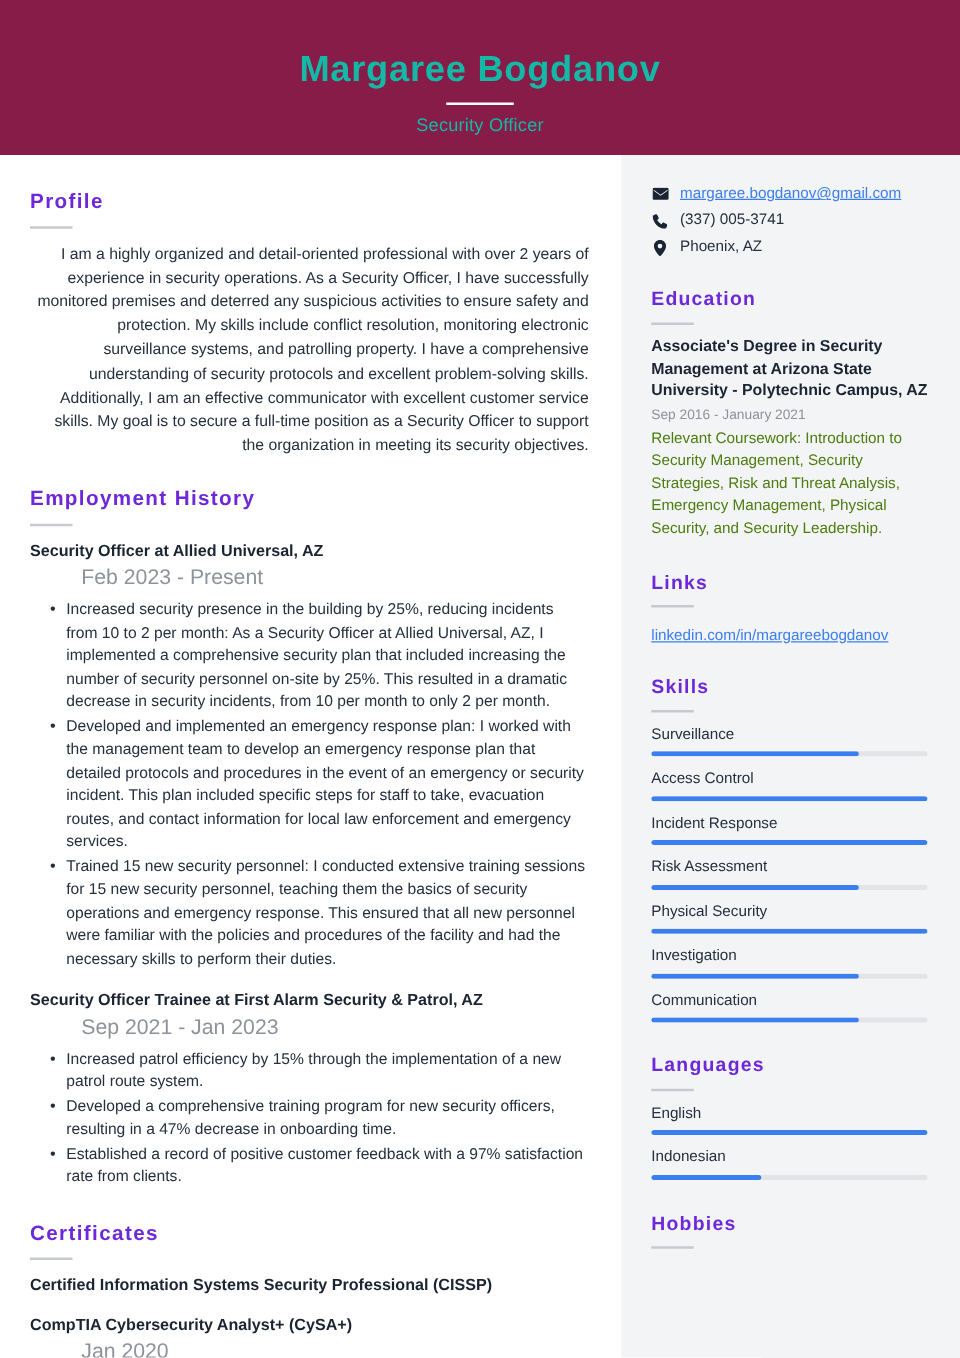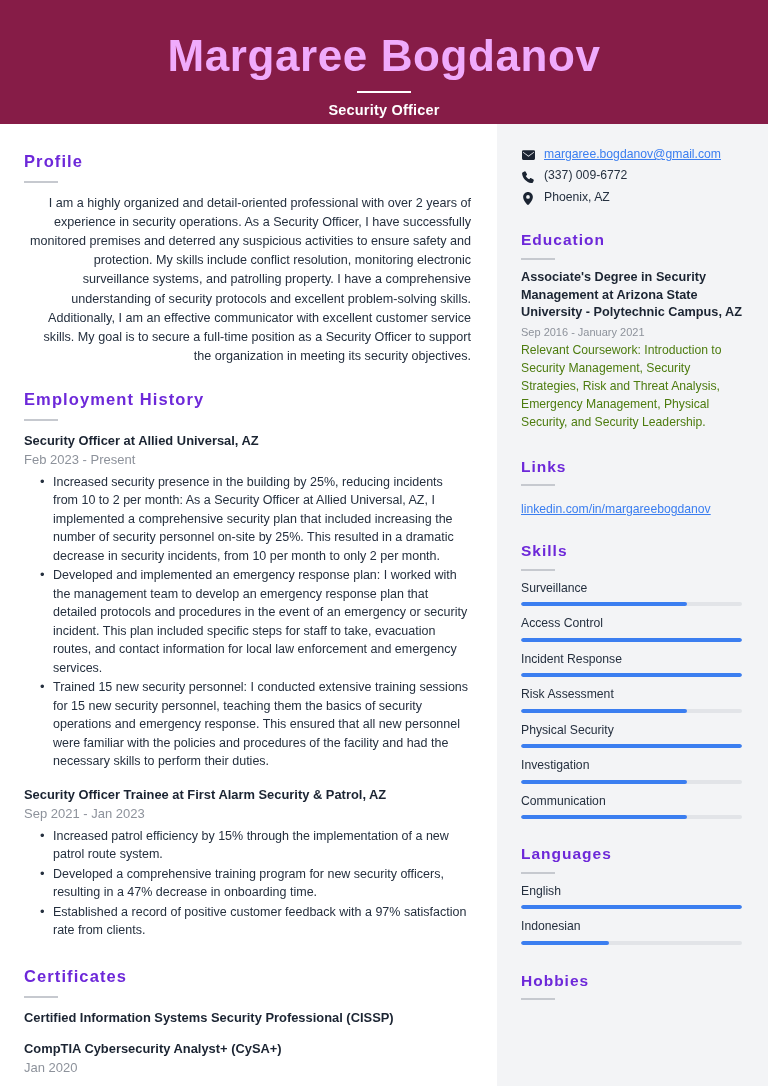--- a/index.html
+++ b/index.html
@@ -29,40 +29,40 @@
     height: 124px;
     width: 768px;
     display: flex;
     flex-direction: column;
     align-items: center;
     justify-content: center;
     padding-top: 6px;
   }
 
   .header-name {
-    color: #f0abfc;
-    font-size: 44px;
+    color: #14b8a6;
+    font-size: 29px;
     font-weight: 700;
     letter-spacing: 0.6px;
     line-height: 1.1;
     text-align: center;
     margin-top: 20px;
   }
 
   .header-divider {
     width: 54px;
     height: 2px;
     background: #ffffff;
     margin: 10px 0 9px 0;
   }
 
   .header-role {
-    color: #ffffff;
+    color: #14b8a6;
     font-size: 14.5px;
-    font-weight: 700;
+    font-weight: 400;
     letter-spacing: 0.2px;
     text-align: center;
   }
 
   
   .body-wrap {
     display: flex;
     width: 768px;
     height: 962px;
     align-items: stretch;
@@ -114,24 +114,25 @@
   .entry:last-child { margin-bottom: 0; }
 
   .entry-title {
     font-size: 12.9px;
     font-weight: 700;
     color: #1b2432;
     line-height: 1.35;
   }
 
   .entry-date {
-    font-size: 13px;
+    font-size: 17px;
     color: #8d929b;
     margin-top: 2px;
     line-height: 1.35;
+    margin-left: 41px;
   }
 
   .bullets {
     margin: 4px 0 0 0;
     padding-left: 29px;
     list-style: none;
   }
 
   .bullets li {
     font-size: 12.5px;
@@ -311,21 +312,21 @@
           </span>
           <span class="link-text">margaree.bogdanov@gmail.com</span>
         </div>
 
         <div class="contact-row">
           <span class="c-icon">
             <svg width="12" height="12" viewBox="0 0 16 16">
               <path d="M3.3 0.6 1.2 1.5C0.4 1.9 0 2.7 0.1 3.5c0.5 3.4 2 6.2 4.2 8.4 2.2 2.2 5 3.7 8.4 4.2 0.8 0.1 1.6-0.3 2-1.1l0.9-2.1c0.3-0.7 0-1.5-0.7-1.9l-2.6-1.4c-0.6-0.3-1.3-0.2-1.7 0.3l-1 1.2C8 10.3 6.1 8.4 5 6.6l1.2-1C6.7 5.2 6.8 4.5 6.5 3.9L5.1 1.3C4.8 0.6 4 0.3 3.3 0.6z"></path>
             </svg>
           </span>
-          <span>(337) 009-6772</span>
+          <span>(337) 005-3741</span>
         </div>
 
         <div class="contact-row">
           <span class="c-icon">
             <svg width="10" height="13" viewBox="0 0 12 16">
               <path d="M6 0C2.7 0 0 2.7 0 6c0 4.3 5.3 9.6 5.6 9.8.2.2.6.2.8 0C6.7 15.6 12 10.3 12 6c0-3.3-2.7-6-6-6zm0 8.3A2.3 2.3 0 1 1 6 3.7a2.3 2.3 0 0 1 0 4.6z"></path>
             </svg>
           </span>
           <span>Phoenix, AZ</span>
         </div>

